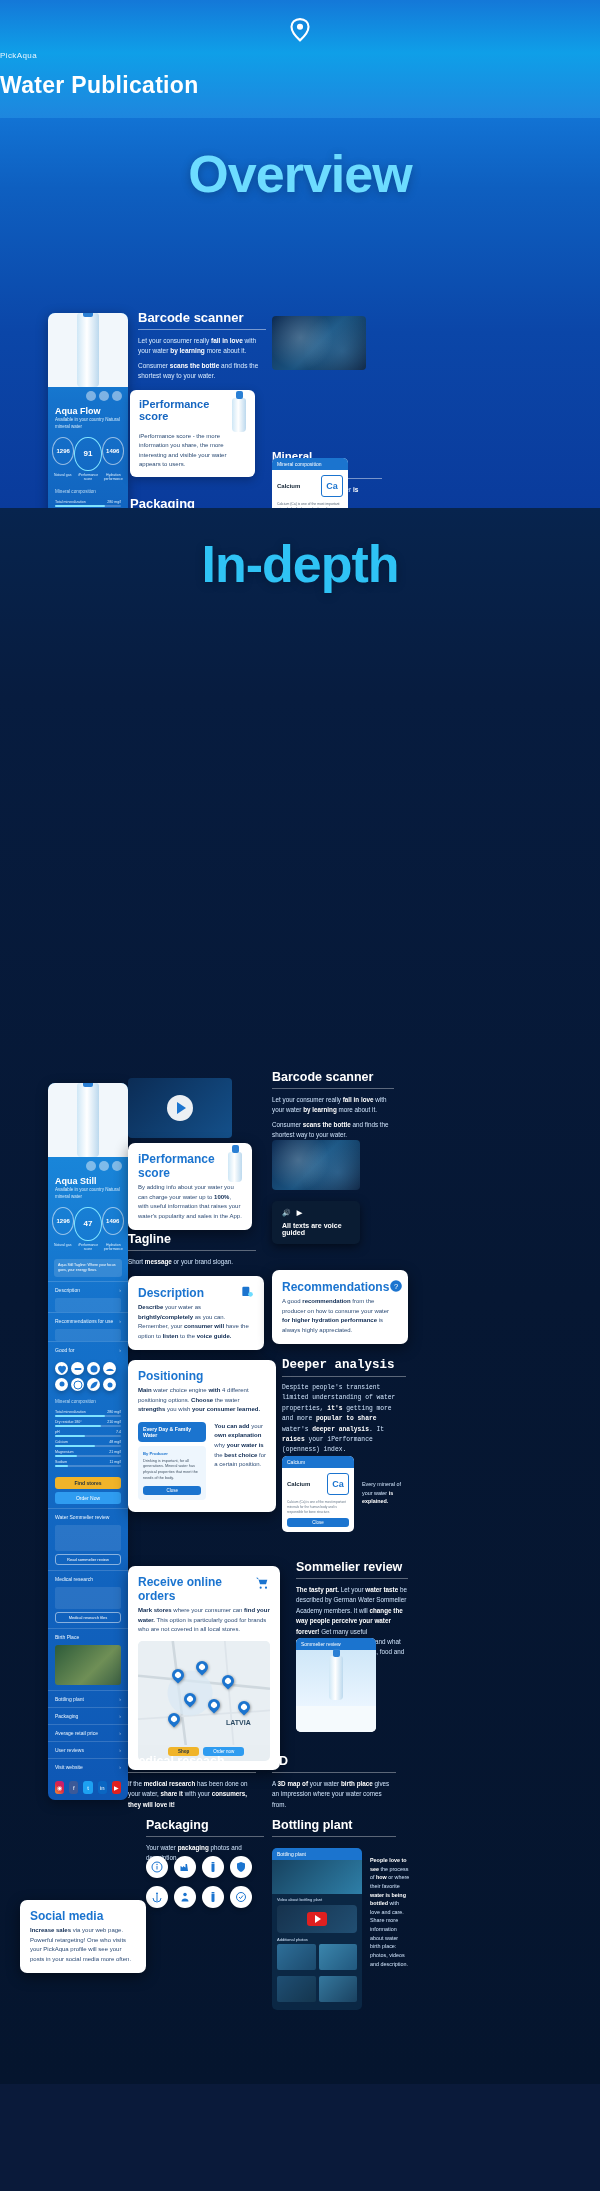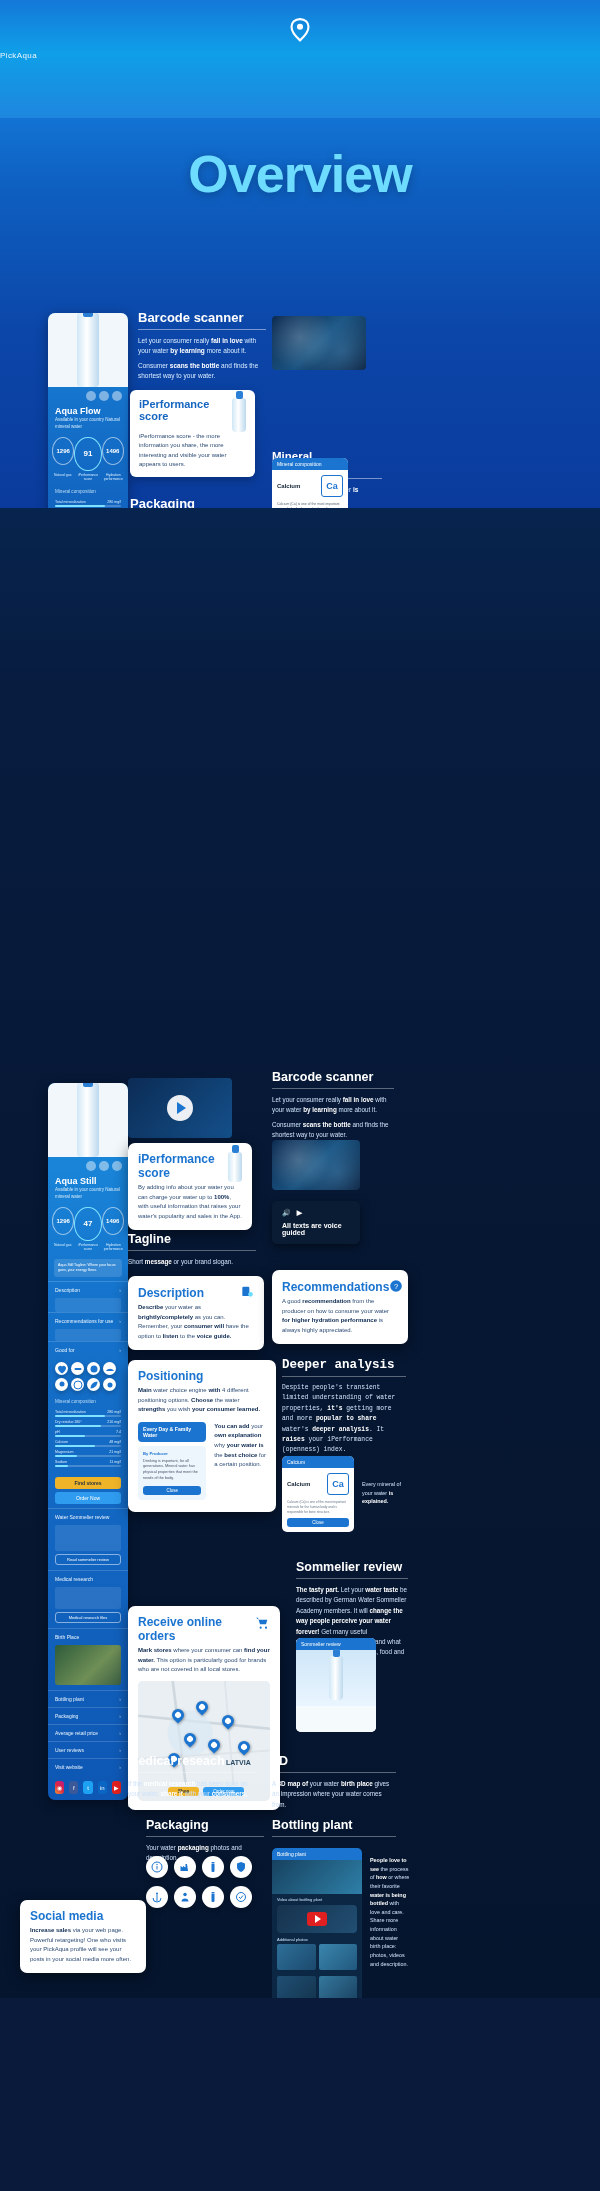--- a/index.html
+++ b/index.html
@@ -200,20 +200,21 @@
 <div class="page">
 
   <div class="header">
     <div class="logo-mark">
       <svg viewBox="0 0 40 40">
           <path d="M20 6c-6 0-10 4-10 9 0 7 10 16 10 16s10-9 10-16c0-5-4-9-10-9z" fill="none" stroke="#fff" stroke-width="2.5"></path>
           <circle cx="20" cy="15" r="3.6" fill="#fff"></circle>
         </svg>
     </div>
     <div class="brand-name">PickAqua</div>
+    <div class="header-title">Water Publication</div>
   </div>
 
   <div class="overview">
     <div class="big-title">Overview</div>
 
     <div style="position:absolute; left:48px; top:195px; width:80px;">
       <div class="phone">
         <div class="phone-top">
             <div class="bottle big"></div>
           </div>
@@ -389,20 +390,21 @@
       <div class="icon-circle">
           <svg viewBox="0 0 24 24" fill="none" stroke="#1b74cf" stroke-width="2">
             <circle cx="12" cy="12" r="9"></circle>
             <path d="M8 12l3 3 5-6"></path>
           </svg>
         </div>
     </div>
   </div>
 
   <div class="indepth">
+    <div class="big-title dark">In-depth</div>
 
     <div style="position:absolute; left:48px; top:575px; width:80px;">
       <div class="phone">
         <div class="phone-top">
             <div class="bottle big"></div>
           </div>
         <div class="dotrow">
             <i></i>
             <i></i>
             <i></i>
@@ -675,21 +677,21 @@
         <span style="font-size:6px; font-weight:bold;">Calcium</span>
         <span class="ca-badge">Ca</span>
       </div>
       <div style="padding:0 5px 4px; font-size:3.2px; color:#678; line-height:1.5;">Calcium (Ca) is one of the most important minerals for the human body and is responsible for bone structure.</div>
       <div style="padding:0 5px 5px;">
           <div class="btn-sm">Close</div>
         </div>
     </div>
     <p class="small-note" style="position:absolute; left:362px; top:972px; width:46px;"><span>Every mineral of your water </span><b style="color:#fff">is explained.</b></p>
 
-    <div class="dark-card" style="position:absolute; left:128px; top:1058px; width:152px;margin-top:40px;">
+    <div class="dark-card" style="position:absolute; left:128px; top:1058px; width:152px;">
       <div style="display:flex; justify-content:space-between; align-items:flex-start;">
         <h4 style="width:90px">Receive online orders</h4>
         <span><svg viewBox="0 0 24 24" width="16" height="16" fill="#1b74cf">
               <path d="M3 4h3l3 10h9l2-7H7"></path>
               <circle cx="10" cy="19" r="1.6"></circle>
               <circle cx="18" cy="19" r="1.6"></circle>
             </svg></span>
       </div>
       <p><b>Mark stores</b><span> where your consumer can </span><b>find your water.</b><span> This option is particularly good for brands who are not covered in all local stores.</span></p>
       <div class="map" style="margin-top:6px;">

